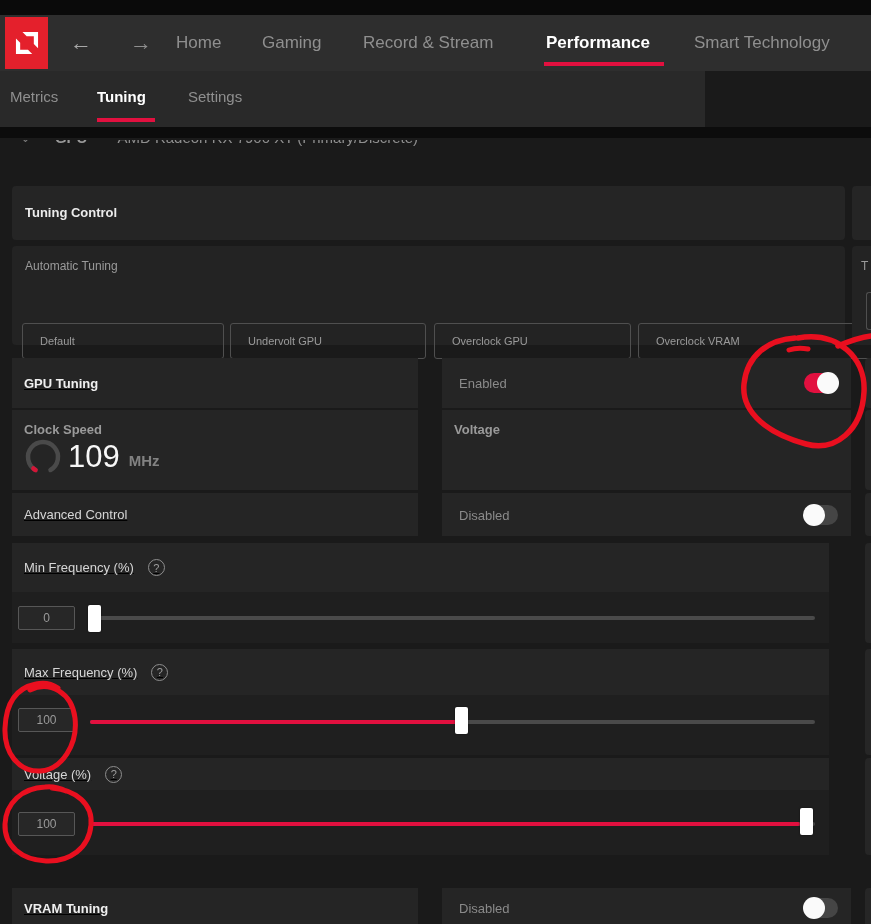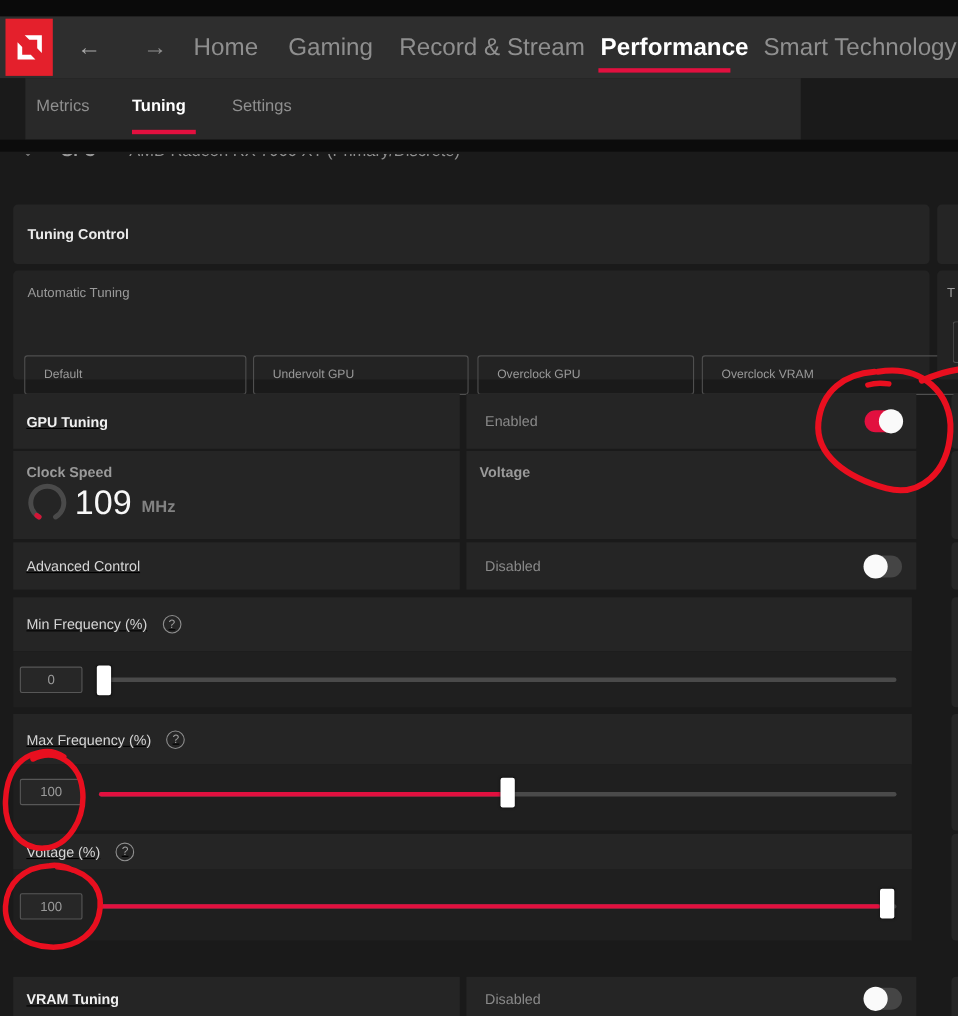--- a/index.html
+++ b/index.html
@@ -8,24 +8,24 @@
   html,body{margin:0;padding:0;background:#000;}
   .app{position:relative;width:871px;height:924px;overflow:hidden;background:#1a1a1a;
        font-family:"Liberation Sans", sans-serif; -webkit-font-smoothing:antialiased;}
   .abs{position:absolute;}
 
   
   .top-strip{left:0;top:0;width:871px;height:15px;background:#0a0a0a;}
   .navbar{left:0;top:15px;width:871px;height:56px;background:#2e2e2e;}
   .logo{left:5px;top:2px;width:43px;height:52px;background:var(--logo_red);display:flex;align-items:center;justify-content:center;cursor:pointer;}
   .nav-arrow{top:50%;transform:translateY(-50%);font-size:22px;color:#a8a8a8;cursor:pointer;line-height:1;}
-  .nav-item{top:50%;transform:translateY(-50%);font-size:22px;color:#8f8f8f;white-space:nowrap;cursor:pointer;text-align:right;}
+  .nav-item{top:50%;transform:translateY(-50%);font-size:17px;color:#8f8f8f;white-space:nowrap;cursor:pointer;text-align:right;}
   .nav-item.active{color:#ffffff;font-weight:700;}
   .nav-underline{height:4px;background:var(--accent_red);}
-  .subnav{left:0;top:71px;width:705px;height:56px;background:#292929;margin-left:23px;}
+  .subnav{left:0;top:71px;width:705px;height:56px;background:#292929;}
   .sub-item{top:45%;transform:translateY(-50%);font-size:15px;color:#8f8f8f;white-space:nowrap;cursor:pointer;}
   .sub-item.active{color:#ffffff;font-weight:700;}
   .black-gap{left:0;top:127px;width:871px;height:11px;background:#0c0c0c;}
 
   
   .content{left:0;top:138px;width:871px;height:786px;background:#1a1a1a;overflow:hidden;}
   .gpu-clip{left:12px;top:2px;width:833px;height:27px;overflow:hidden;}
   .gpu-clip-inner{position:absolute;top:-11px;left:0;display:flex;align-items:center;color:#8f8f8f;font-size:15px;white-space:nowrap;}
   .gpu-chev{margin-left:8px;color:#7a7a7a;font-size:13px;}
   .gpu-name{margin-left:24px;font-weight:700;color:#999;}
@@ -34,21 +34,21 @@
   .card{background:#252525;border-radius:4px;}
   .card-dark{background:#232323;border-radius:4px;}
   .section-title{font-size:13px;font-weight:700;color:#ebebeb;}
   .muted-label{font-size:12px;color:#9a9a9a;}
   .sliver{background:#262626;border-radius:4px 0 0 4px;}
 
   .auto-btn{position:absolute;top:46px;height:36px;border:1px solid #4f4f4f;border-radius:3px;
     box-sizing:border-box;display:flex;align-items:center;padding-left:17px;font-size:11px;color:#9a9a9a;cursor:pointer;margin-top:31px;}
 
   .cellL{left:12px;width:406px;background:#252525;}
-  .cellR{left:424px;width:409px;background:#252525;}
+  .cellR{left:442px;width:409px;background:#252525;}
   .rowflex{display:flex;align-items:center;padding-left:12px;box-sizing:border-box;text-decoration:underline;}
   .bold-label{font-size:13px;font-weight:700;color:#f0f0f0;}
   .plain-label{font-size:13px;color:#d6d6d6;text-align:right;}
   .status{position:absolute;left:17px;top:50%;transform:translateY(-50%);font-size:13px;color:#8a8a8a;}
 
   .toggle{position:absolute;left:362px;top:50%;transform:translateY(-50%);width:34px;height:20px;border-radius:10px;cursor:pointer;}
   .toggle.on{background:var(--accent_red);}
   .toggle.off{background:#454545;}
   .knob{position:absolute;top:-1px;width:22px;height:22px;border-radius:50%;background:#fafafa;}
   .toggle.on .knob{right:-1px;}

